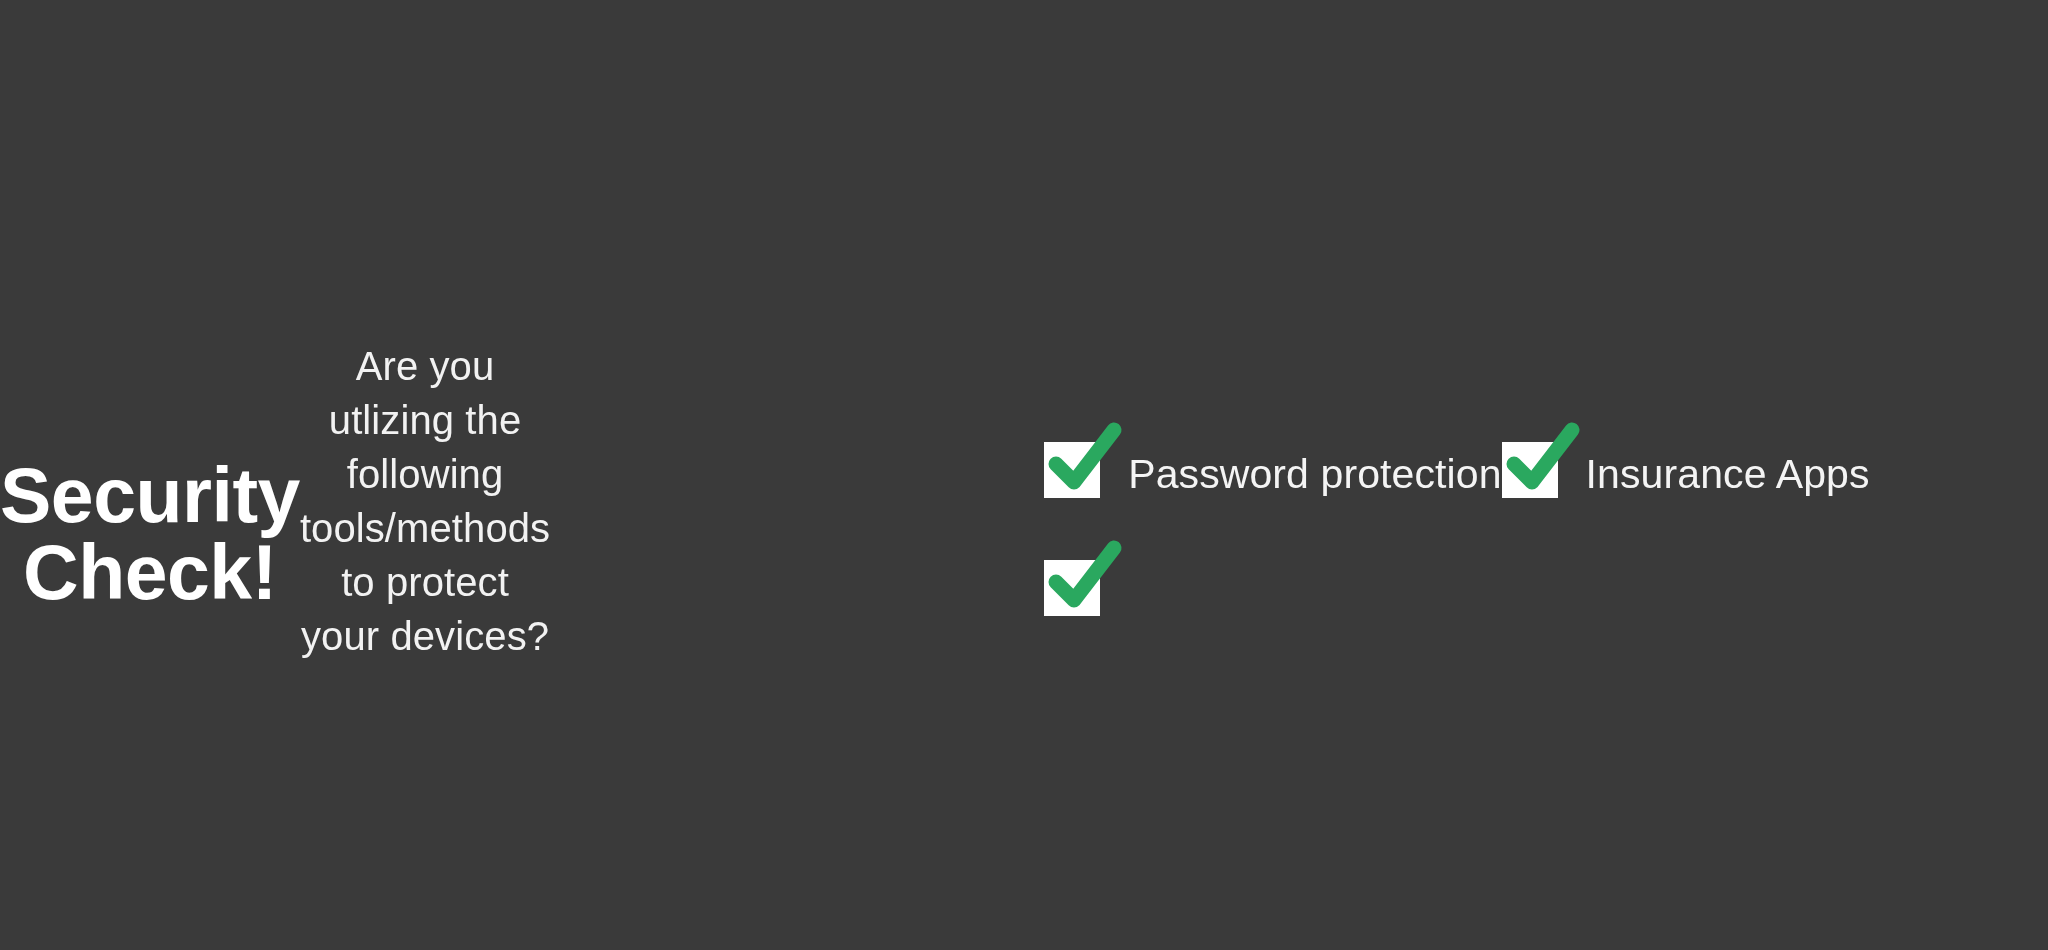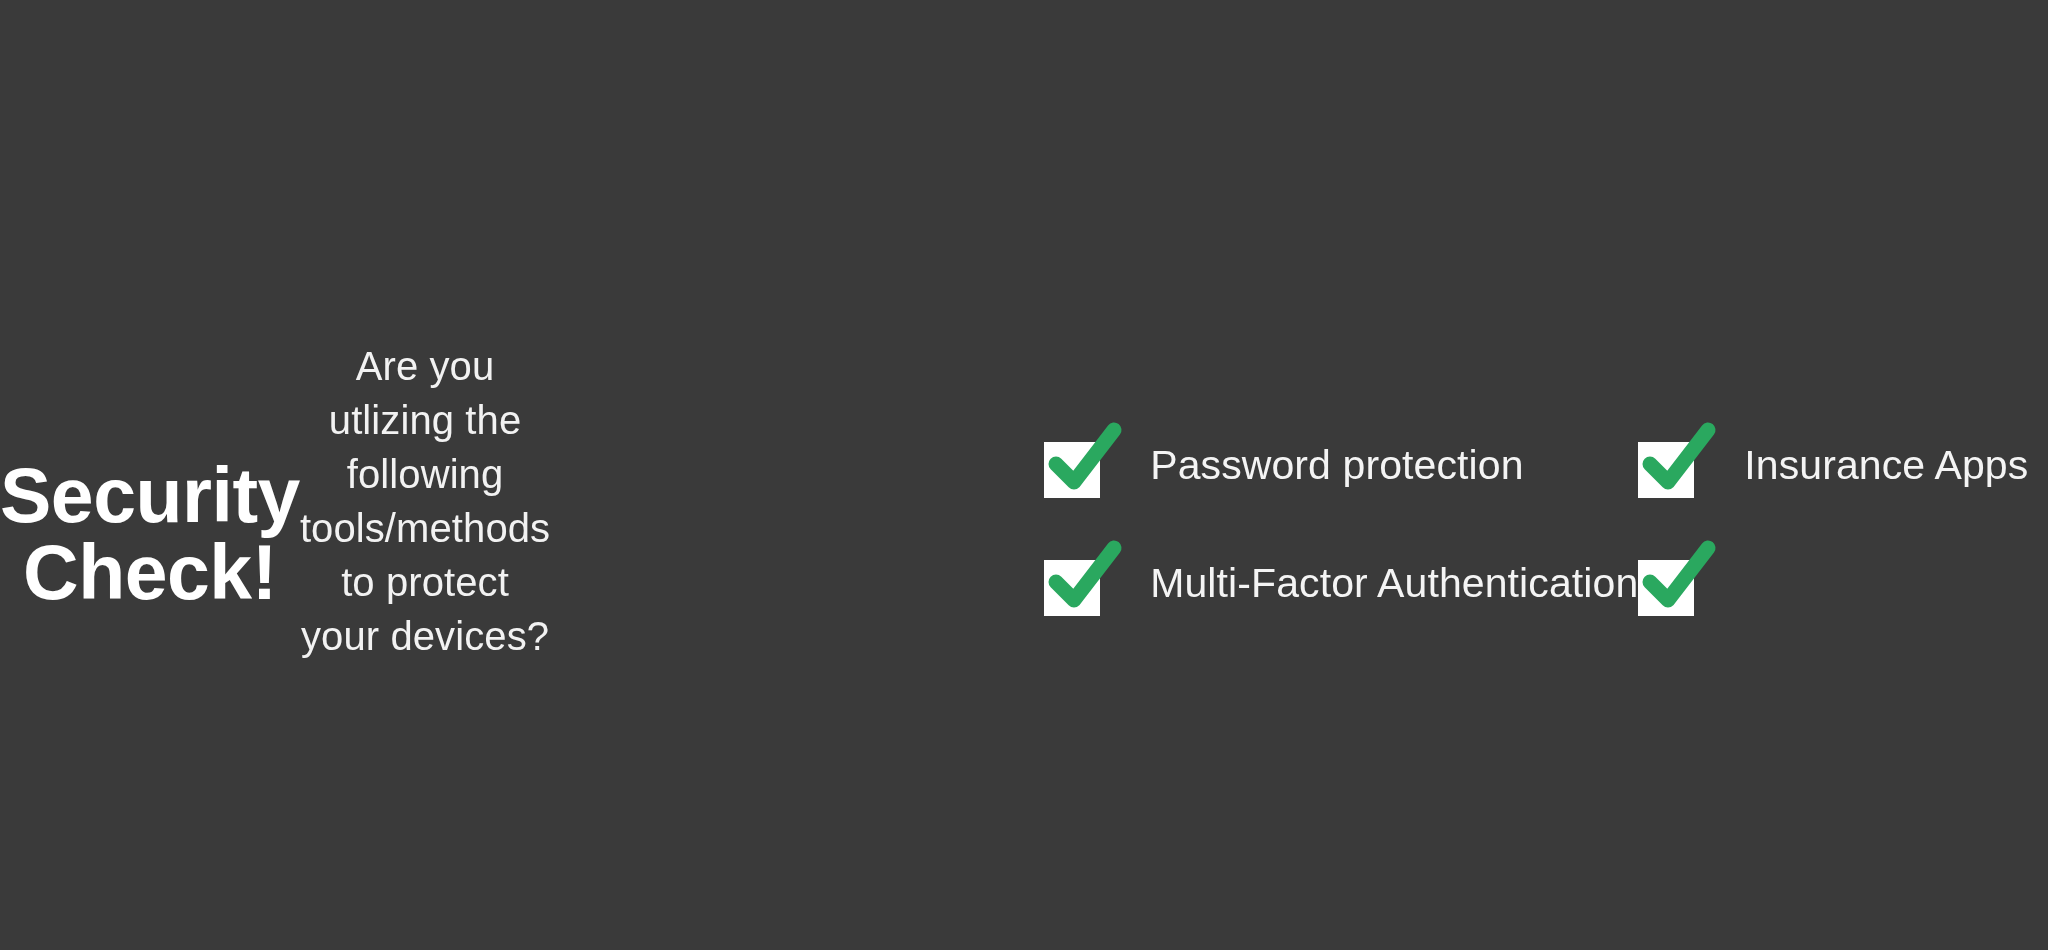--- a/index.html
+++ b/index.html
@@ -58,22 +58,22 @@
     width:2048px;
     padding:0 190px 0 190px;
     margin-top:108px;
     display:grid;
     grid-template-columns:1fr 1fr;
     row-gap:62px;
     column-gap:0;
   }
   .check-item {
     display:flex;
-    align-items:flex-start;
-    gap:50px;
+    align-items:flex-end;
+    gap:28px;
   }
   .checkbox {
     position:relative;
     flex:0 0 auto;
     width:56px; height:56px;
     background:#ffffff;
   }
   .checkbox svg {
     position:absolute;
     left:-2px;
@@ -118,28 +118,20 @@
 
     <div class="check-item">
       <span class="checkbox">
         <svg viewBox="0 0 86 86">
           <path d="M14 44 L32 62 L72 10" fill="none" stroke="#2aa85f" stroke-width="15" stroke-linecap="round" stroke-linejoin="round"></path>
         </svg>
       </span>
       <span class="check-label">Insurance Apps</span>
     </div>
 
-    <div class="check-item">
-      <span class="checkbox">
-        <svg viewBox="0 0 86 86">
-          <path d="M14 44 L32 62 L72 10" fill="none" stroke="#2aa85f" stroke-width="15" stroke-linecap="round" stroke-linejoin="round"></path>
-        </svg>
-      </span>
-      <span class="check-label">Multi-Factor Authentication</span>
-    </div>
 
     <div class="check-item">
       <span class="checkbox">
         <svg viewBox="0 0 86 86">
           <path d="M14 44 L32 62 L72 10" fill="none" stroke="#2aa85f" stroke-width="15" stroke-linecap="round" stroke-linejoin="round"></path>
         </svg>
       </span>
     </div>
 
   </div>

